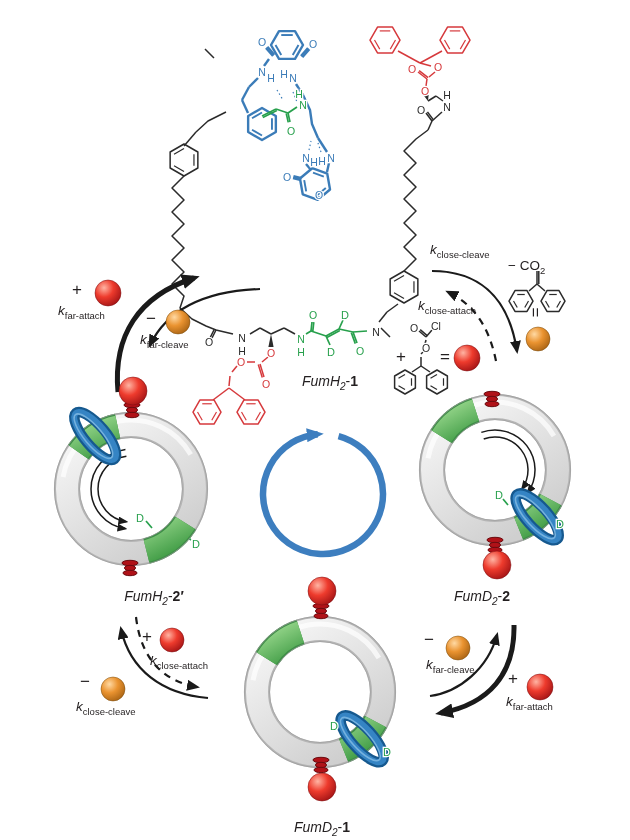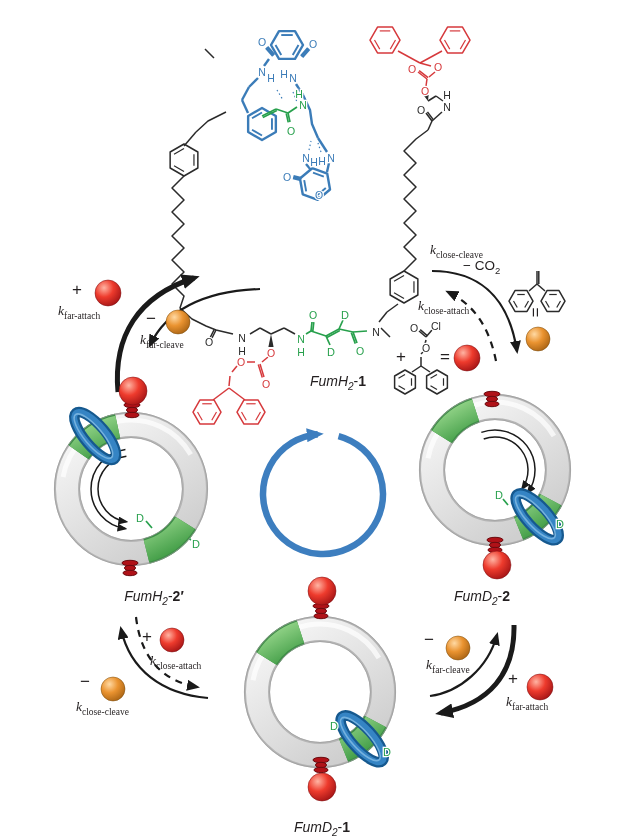--- a/index.html
+++ b/index.html
@@ -4,25 +4,25 @@
 <style>
   html,body{margin:0;padding:0;background:#fff;}
   .canvas{position:relative;width:630px;height:840px;background:#ffffff;overflow:hidden;
           font-family:"Liberation Sans", sans-serif;}
   #scene{position:absolute;left:0;top:0;width:630px;height:840px;}
   .lbl{position:absolute;color:#231f20;white-space:nowrap;line-height:1.1;}
   .compound{font-size:14px;transform:translateX(-50%);}
   .compound i{font-style:italic;}
   .compound sub{font-size:10px;font-style:italic;}
   .compound b{font-weight:bold;font-style:normal;}
-  .k{font-size:13.5px;font-family:Liberation Serif, serif;}
+  .k{font-size:13.5px;}
   .k i{font-style:italic;}
   .k sub{font-size:9.5px;font-style:normal;}
   .sign{font-size:17px;font-weight:400;}
-  .co2{font-size:13.5px;}
+  .co2{font-size:13.5px;margin-left:45px;}
   .co2 sub{font-size:9.5px;}
   .rot90{transform:rotate(90deg);transform-origin:center;}
 </style>
 </head>
 <body>
 
 <div class="canvas">
 
   <svg id="scene" viewBox="0 0 630 840">
     <defs>
@@ -343,21 +343,21 @@
         <text x="426" y="351.6" text-anchor="middle" font-size="10.5" font-family="Liberation Sans, sans-serif" fill="#2b2b2b" paint-order="stroke" stroke="#ffffff" stroke-width="2.5">O</text>
         <text x="140" y="521.6" text-anchor="middle" font-size="11" font-family="Liberation Sans, sans-serif" fill="#27a04c" paint-order="stroke" stroke="#ffffff" stroke-width="2.5">D</text>
         <text x="196" y="547.6" text-anchor="middle" font-size="11" font-family="Liberation Sans, sans-serif" fill="#27a04c" paint-order="stroke" stroke="#ffffff" stroke-width="2.5">D</text>
         <text x="499" y="498.6" text-anchor="middle" font-size="11" font-family="Liberation Sans, sans-serif" fill="#27a04c" paint-order="stroke" stroke="#ffffff" stroke-width="2.5">D</text>
         <text x="560" y="527.6" text-anchor="middle" font-size="11" font-family="Liberation Sans, sans-serif" fill="#27a04c" paint-order="stroke" stroke="#ffffff" stroke-width="2.5">D</text>
         <text x="334" y="729.6" text-anchor="middle" font-size="11" font-family="Liberation Sans, sans-serif" fill="#27a04c" paint-order="stroke" stroke="#ffffff" stroke-width="2.5">D</text>
         <text x="387" y="755.6" text-anchor="middle" font-size="11" font-family="Liberation Sans, sans-serif" fill="#27a04c" paint-order="stroke" stroke="#ffffff" stroke-width="2.5">D</text>
       </g>
     </svg>
 
-  <div class="lbl compound" style="left:338px;top:374px"><i>FumH</i><sub>2</sub>-<b>1</b></div>
+  <div class="lbl compound" style="left:330px;top:374px"><i>FumH</i><sub>2</sub>-<b>1</b></div>
   <div class="lbl compound" style="left:154px;top:589px"><i>FumH</i><sub>2</sub>-<b>2′</b></div>
   <div class="lbl compound" style="left:482px;top:589px"><i>FumD</i><sub>2</sub>-<b>2</b></div>
   <div class="lbl compound" style="left:322px;top:820px"><i>FumD</i><sub>2</sub>-<b>1</b></div>
 
   <div class="lbl sign" style="left:72px;top:281px">+</div>
   <div class="lbl k" style="left:58px;top:304px"><i>k</i><sub>far-attach</sub></div>
   <div class="lbl sign" style="left:146px;top:310px">−</div>
   <div class="lbl k" style="left:140px;top:333px"><i>k</i><sub>far-cleave</sub></div>
 
   <div class="lbl k" style="left:430px;top:243px"><i>k</i><sub>close-cleave</sub></div>

